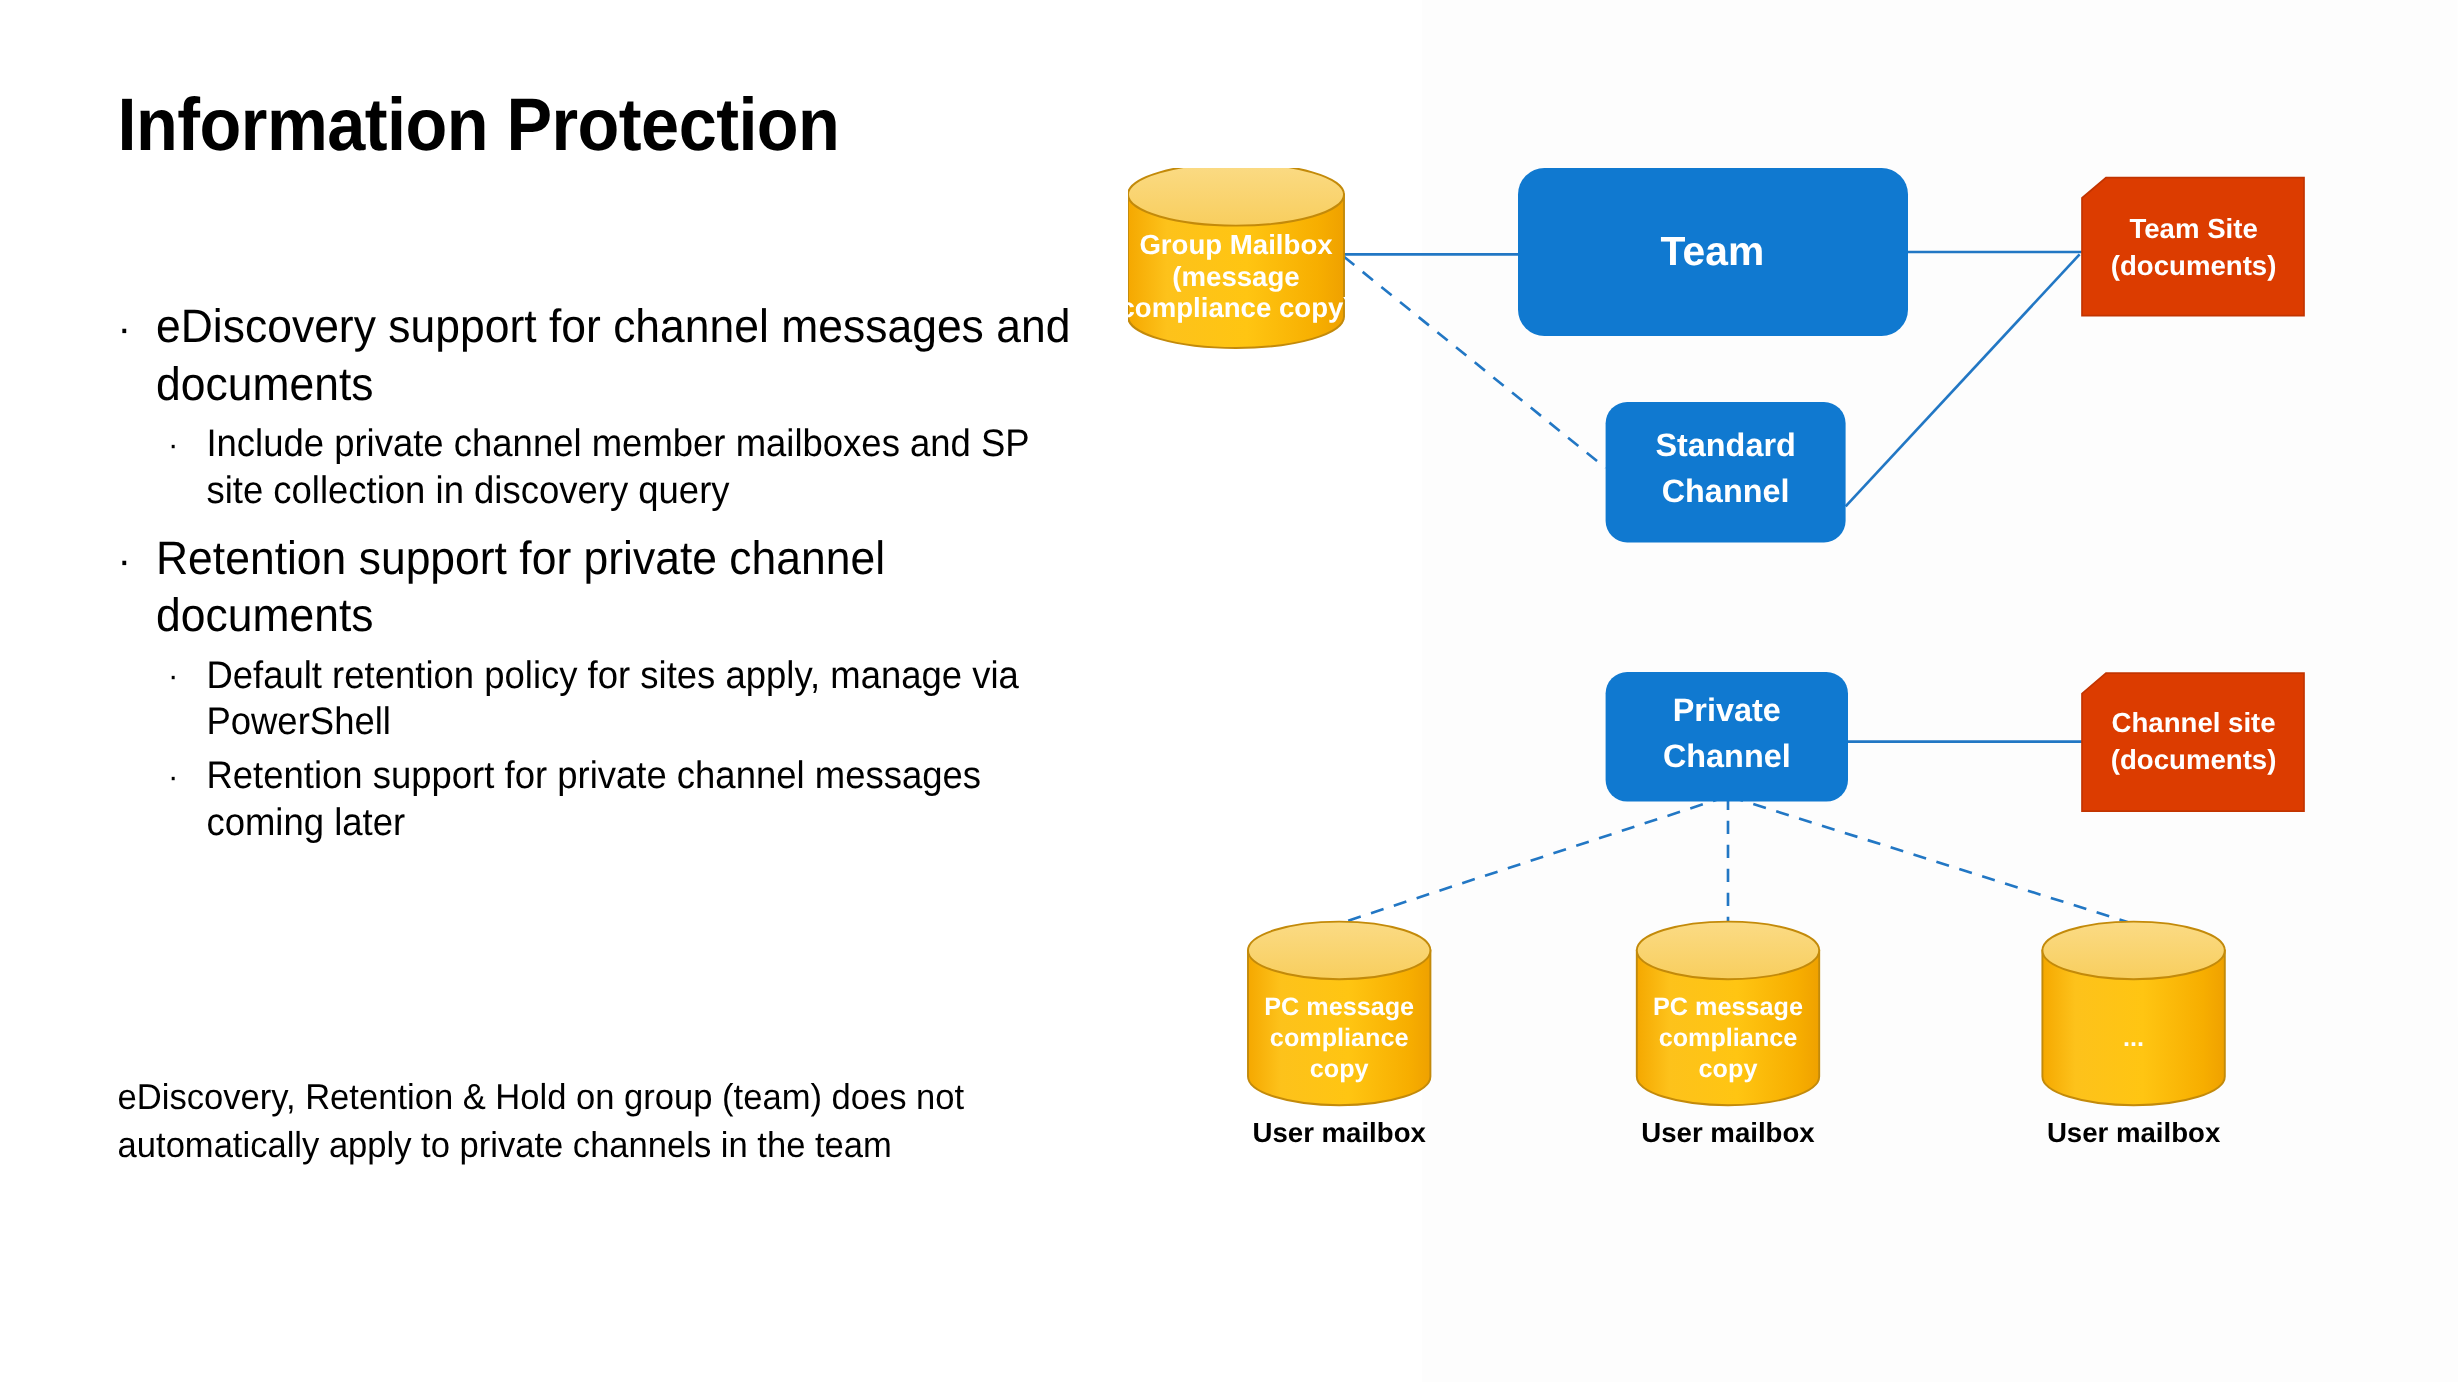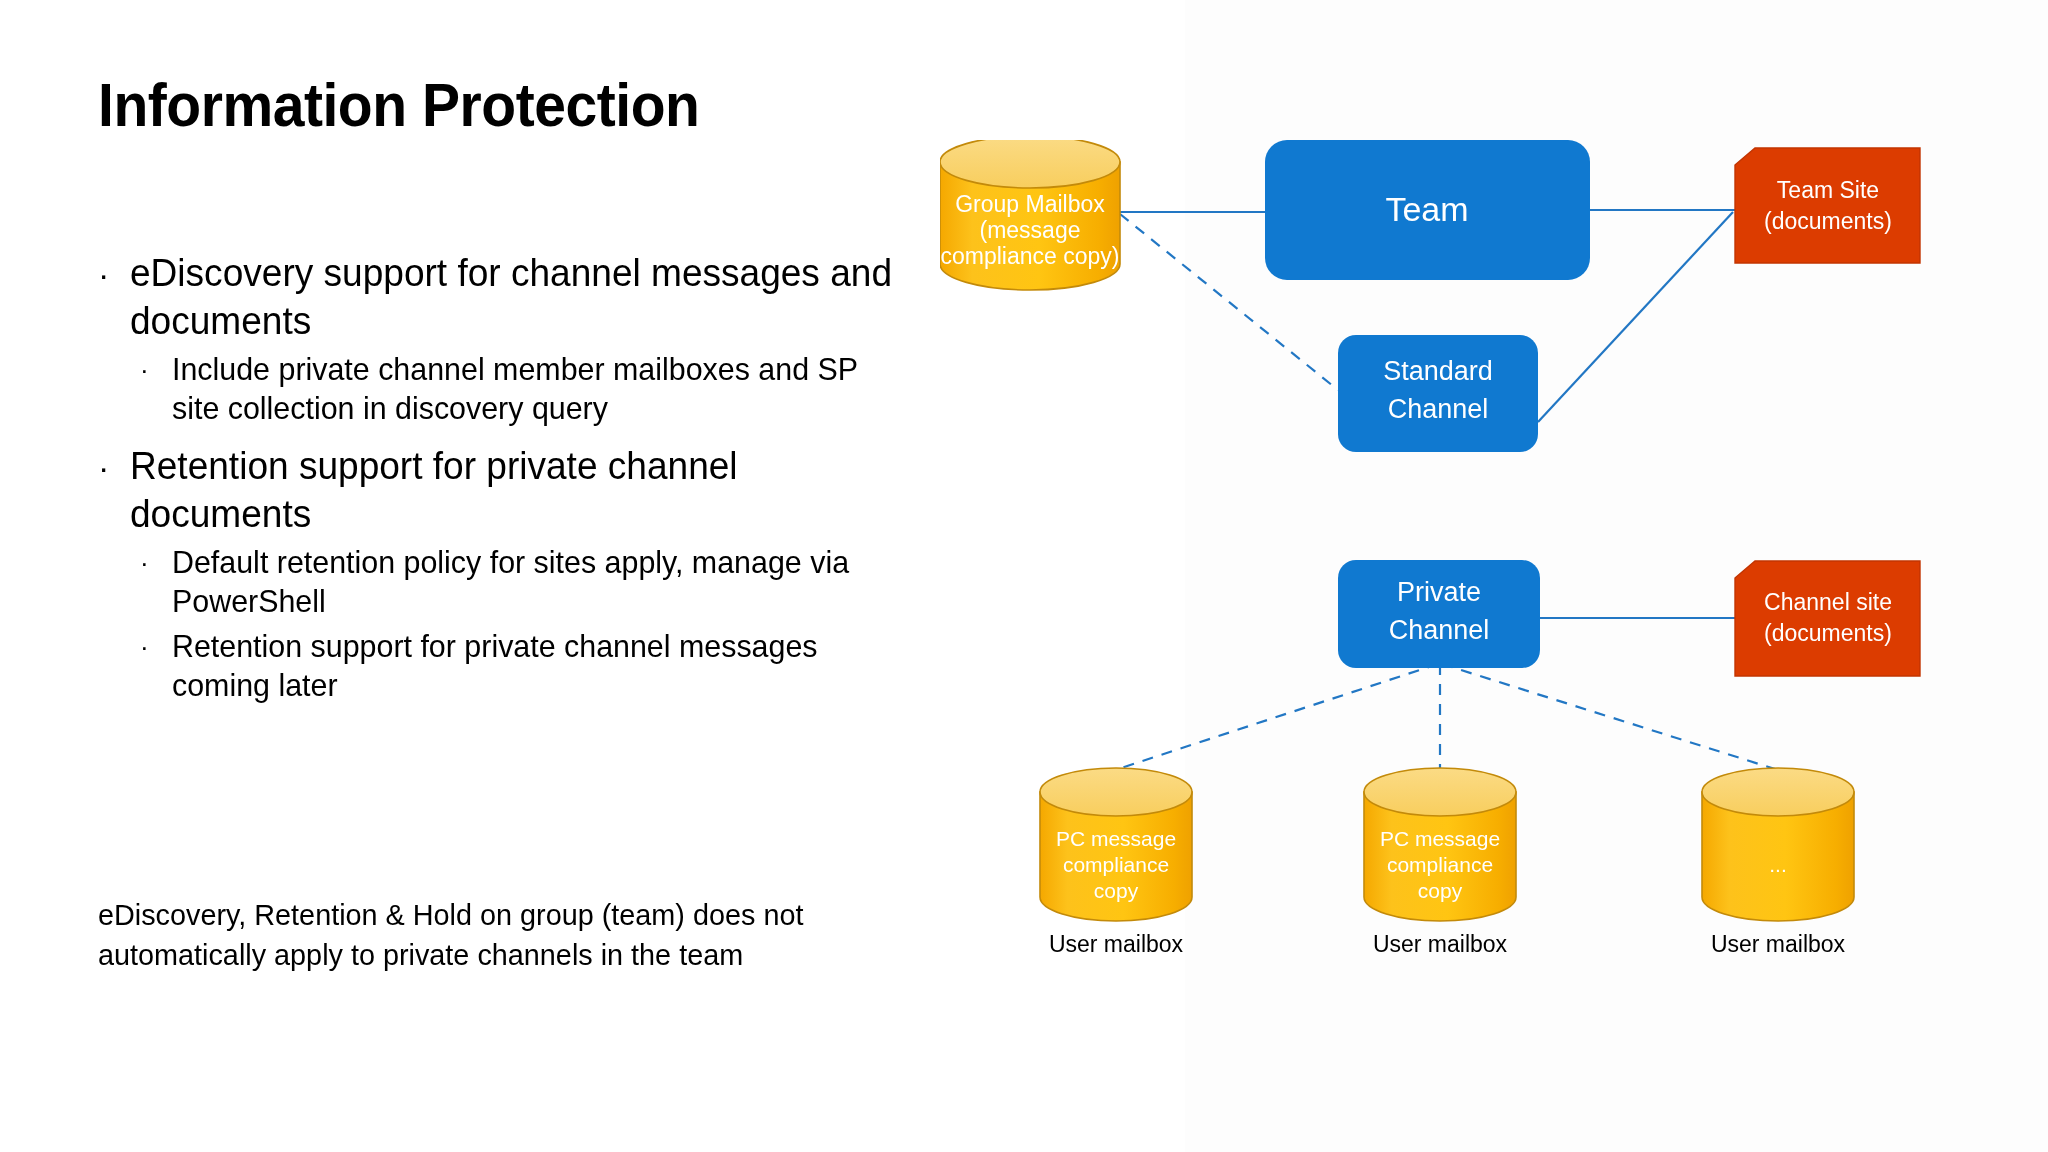--- a/index.html
+++ b/index.html
@@ -103,20 +103,21 @@
     transform-origin: left top;
   }
 
   
   .diagram {
     position: absolute;
     left: 940px;
     top: 140px;
     width: 1030px;
     height: 880px;
+    font-weight: bold;
   }
   .diagram svg { display: block; }
 
   .node-label {
     fill: #ffffff;
     font-family: "Liberation Sans", sans-serif;
     text-anchor: middle;
     dominant-baseline: middle;
   }
   .cap-label {

